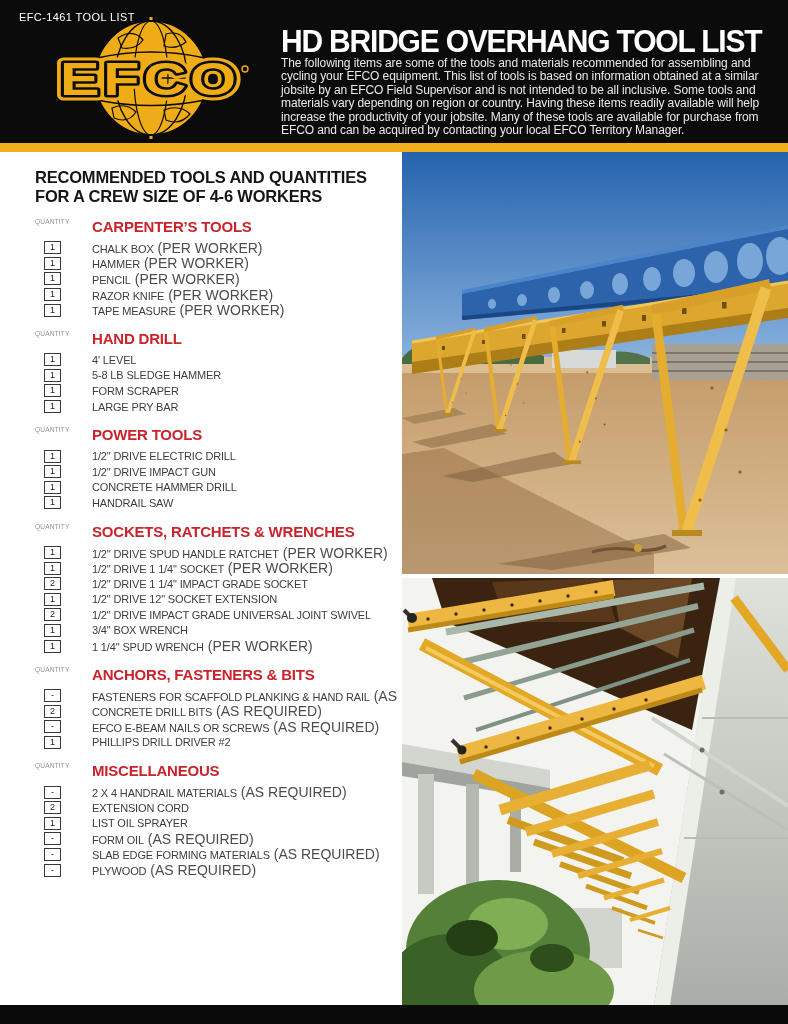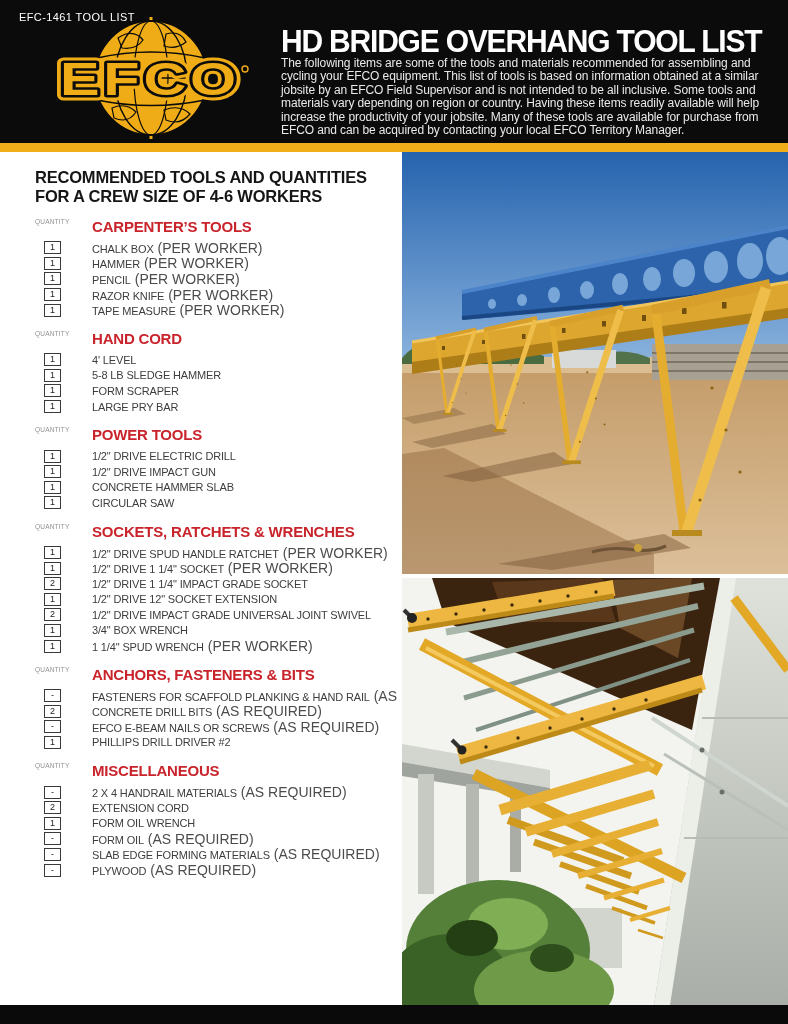--- a/index.html
+++ b/index.html
@@ -118,21 +118,21 @@
           <div class="item-row">
             <span class="qty-col">
               <span class="qty-box">1</span>
             </span>
             <span class="item-name">TAPE MEASURE<span class="item-note">&nbsp;(PER WORKER)</span></span>
           </div>
         </div>
         <div class="section">
           <div class="sec-head">
             <span class="qty-label">QUANTITY</span>
-            <span class="sec-title">HAND CORD</span>
+            <span class="sec-title">HAND DRILL</span>
           </div>
           <div class="item-row">
             <span class="qty-col">
               <span class="qty-box">1</span>
             </span>
             <span class="item-name">4' LEVEL</span>
           </div>
           <div class="item-row">
             <span class="qty-col">
               <span class="qty-box">1</span>
@@ -166,27 +166,27 @@
           <div class="item-row">
             <span class="qty-col">
               <span class="qty-box">1</span>
             </span>
             <span class="item-name">1/2" DRIVE IMPACT GUN</span>
           </div>
           <div class="item-row">
             <span class="qty-col">
               <span class="qty-box">1</span>
             </span>
-            <span class="item-name">CONCRETE HAMMER SLAB</span>
-          </div>
-          <div class="item-row">
-            <span class="qty-col">
-              <span class="qty-box">1</span>
-            </span>
-            <span class="item-name">CIRCULAR SAW</span>
+            <span class="item-name">CONCRETE HAMMER DRILL</span>
+          </div>
+          <div class="item-row">
+            <span class="qty-col">
+              <span class="qty-box">1</span>
+            </span>
+            <span class="item-name">HANDRAIL SAW</span>
           </div>
         </div>
         <div class="section">
           <div class="sec-head">
             <span class="qty-label">QUANTITY</span>
             <span class="sec-title">SOCKETS, RATCHETS &amp; WRENCHES</span>
           </div>
           <div class="item-row">
             <span class="qty-col">
               <span class="qty-box">1</span>
@@ -274,21 +274,21 @@
           <div class="item-row">
             <span class="qty-col">
               <span class="qty-box">2</span>
             </span>
             <span class="item-name">EXTENSION CORD</span>
           </div>
           <div class="item-row">
             <span class="qty-col">
               <span class="qty-box">1</span>
             </span>
-            <span class="item-name">FORM OIL WRENCH</span>
+            <span class="item-name">LIST OIL SPRAYER</span>
           </div>
           <div class="item-row">
             <span class="qty-col">
               <span class="qty-box">-</span>
             </span>
             <span class="item-name">FORM OIL<span class="item-note">&nbsp;(AS REQUIRED)</span></span>
           </div>
           <div class="item-row">
             <span class="qty-col">
               <span class="qty-box">-</span>

